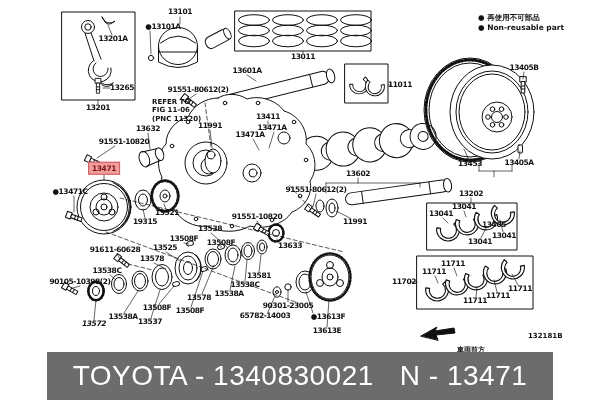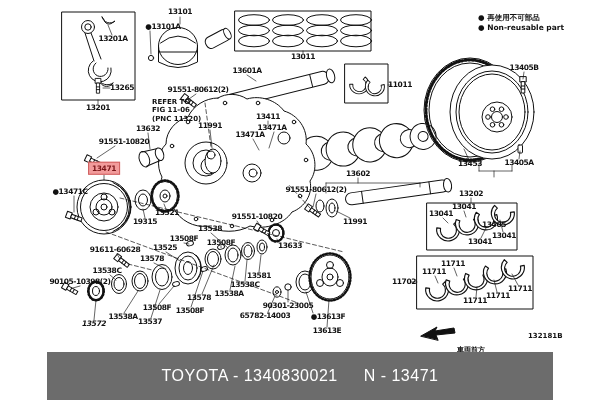--- a/index.html
+++ b/index.html
@@ -11,21 +11,21 @@
               letter-spacing:-0.45px;line-height:1;white-space:nowrap;color:#111;}
   .part-label.highlight{background:var(--hl-bg,#f29b9b);color:var(--hl-fg,#7a1518);
               border:1px solid var(--hl-bd,#cf5f5f);padding:1.5px 3px;}
   .legend{position:absolute;left:478px;top:13px;z-index:3;font-size:7.5px;font-weight:700;line-height:1.3;}
   .refer-note{position:absolute;left:152px;top:98px;z-index:3;font-size:7px;font-weight:700;line-height:1.18;}
   .front-marker{position:absolute;left:451px;top:313px;z-index:3;font-size:7px;font-weight:700;line-height:1.2;margin-top:33px;}
   .front-marker .jp{margin-left:6px;}
   .diagram-code{position:absolute;left:528px;top:332px;z-index:3;font-size:7px;font-weight:700;}
   .footer-bar{position:absolute;left:47px;top:352px;width:506px;height:48px;z-index:4;
               background:var(--bar,#6c6c6c);color:#fff;display:flex;align-items:center;justify-content:center;
-              gap:26px;font-family:"Liberation Sans",sans-serif;font-size:16px;letter-spacing:.5px;}
+              gap:26px;font-family:"Liberation Sans",sans-serif;font-size:28px;letter-spacing:.5px;}
   
   svg .fw{fill:#fff;}
   svg .ld line,svg .ld path{stroke-width:.65;}
   svg .dash{stroke-dasharray:4 2.6;stroke-width:.7;}
   svg .teeth{stroke-width:3;stroke-dasharray:1.6 2;}
   svg .teeth2{stroke-width:2.4;stroke-dasharray:1.4 1.8;}
 </style>
 </head>
 <body>
 

